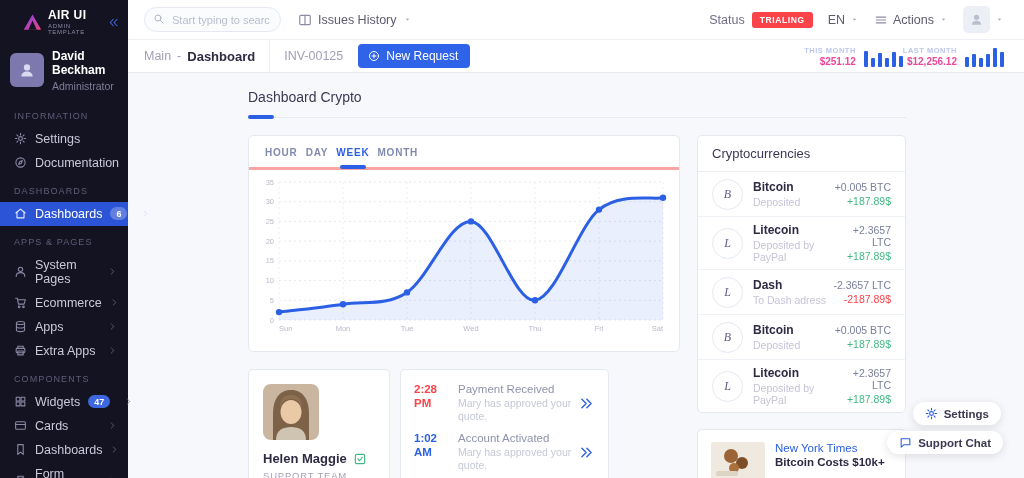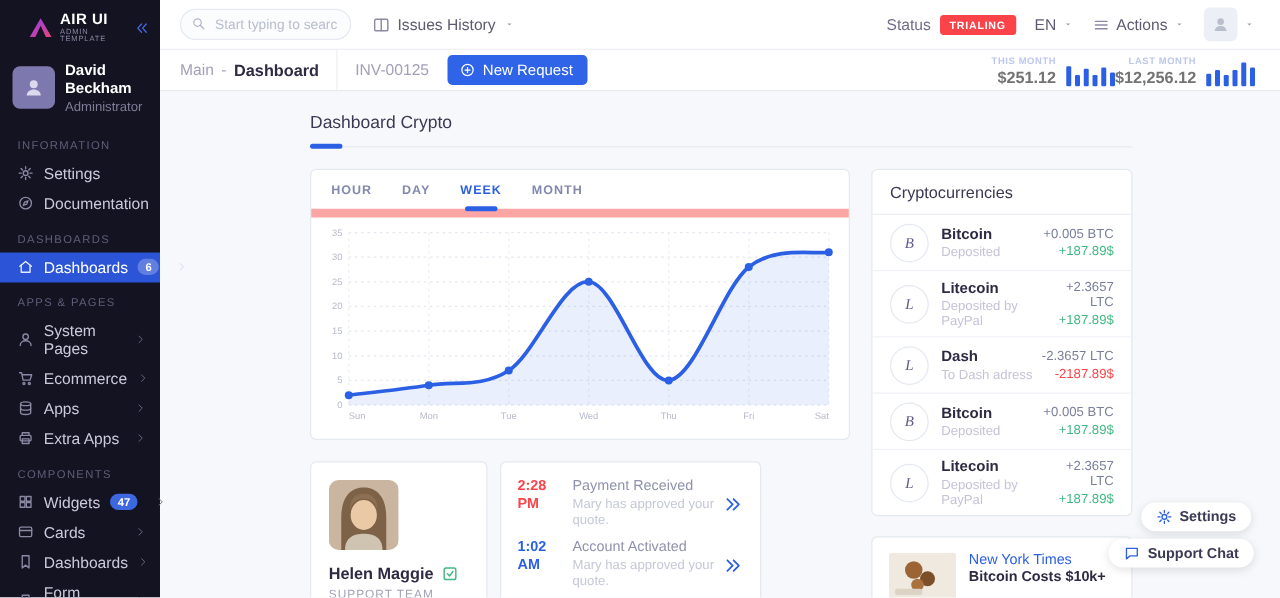--- a/index.html
+++ b/index.html
@@ -48,34 +48,34 @@
   .bc-root{color:#a2a0b9;cursor:pointer}.bc-sep{color:#a2a0b9;margin:0 6px}
   .bc-current{color:#2e2a44;font-weight:bold;font-size:13px}
   .bc-divider{width:1px;height:33px;background:#ededf3;margin:0 14px}
   .bc-ref{color:#a2a0b9}
   .new-request{display:flex;align-items:center;gap:6px;background:#2f63e8;color:#fff;font-size:12px;padding:5px 12px 5px 10px;border-radius:4px;border:none;margin-left:15px;cursor:pointer}
   .new-request svg{width:12px;height:12px}
   .bc-stats{margin-left:auto;display:flex;align-items:center;}
   .stat{display:flex;align-items:flex-end;gap:8px}
   .stat-text{text-align:right}
   .stat-label{font-size:7.5px;color:#bcc7ee;letter-spacing:.5px;font-weight:bold}
-  .stat-value{font-size:13px;font-weight:bold;color:#737373;margin-top:1px}
+  .stat-value{font-size:10px;font-weight:bold;color:#ec4899;margin-top:1px}
   .mini-bars{display:flex;align-items:flex-end;gap:3px;height:21px}
   .mini-bar{width:4px;background:#2c60e4;border-radius:1px}
   
   .content{padding:16px 0 0 120px;width:896px}
   .page-title{font-size:14px;color:#3b3953;font-weight:500}
   .title-rule{display:flex;align-items:center;margin:10px 0 16px;width:658px}
   .title-dash{width:26px;height:4px;border-radius:2px;background:#2c60e4;flex:none}
   .title-line{flex:1;height:1px;background:#e8e9f0}
   .grid{display:flex;gap:17px}
   .col-left{width:432px}.col-right{width:209px}
   .card{background:#fff;border:1px solid #e4e9f0;border-radius:5px}
   .chart-card{height:217px}
-  .tabs{display:flex;gap:24px;padding:11px 16px 9px;border-bottom:7px solid #fca5a5}
+  .tabs{display:flex;gap:8px;padding:11px 16px 9px;border-bottom:3px solid #fca5a5}
   .tab{font-size:10px;font-weight:bold;letter-spacing:.8px;color:#8289ad;cursor:pointer;position:relative}
   .tab.active{color:#2c60e4}
   .tab.active::after{content:"";position:absolute;left:50%;transform:translateX(-50%);bottom:-11px;width:26px;height:4px;border-radius:2px;background:#2c60e4;z-index:2}
   .chart-wrap{padding:2px 6px 0 6px}
   .bottom-row{display:flex;gap:10px;margin-top:17px}
   .support-card{width:142px;padding:14px 14px;flex:none}
   .avatar-photo{width:56px;height:56px;border-radius:8px;overflow:hidden}
   .support-name{display:flex;align-items:center;gap:6px;margin-top:11px;font-size:13px;font-weight:bold;color:#2e2a44}
   .check-ic{display:flex;color:#41b883}.check-ic svg{width:14px;height:14px}
   .support-team{font-size:9.5px;color:#a3a1b8;letter-spacing:.8px;margin-top:4px}

